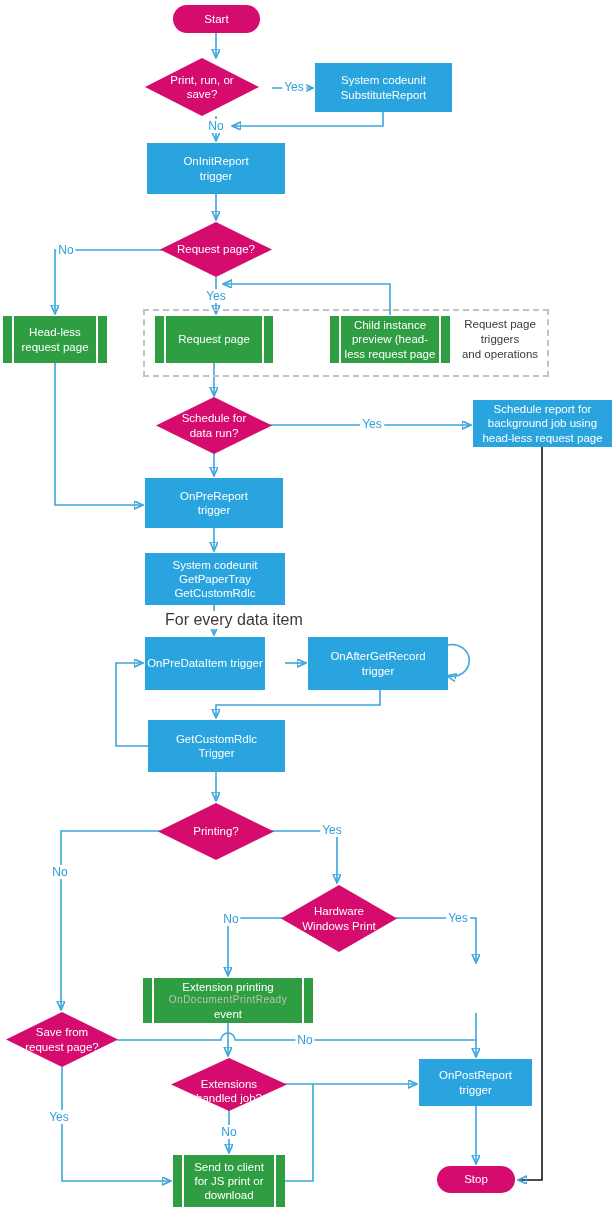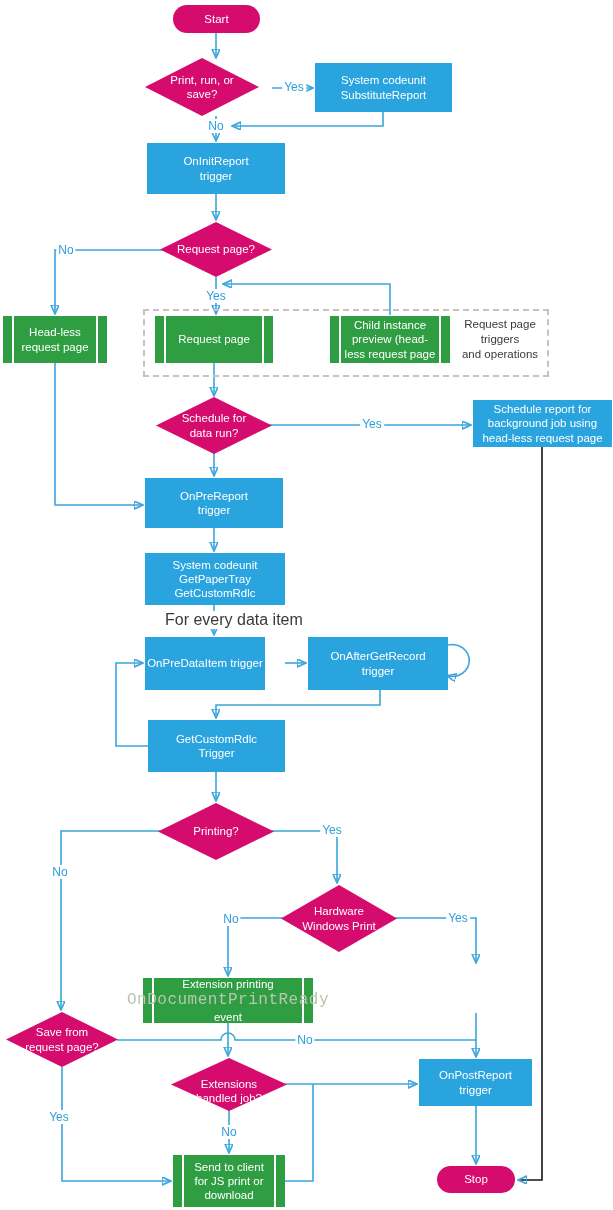--- a/index.html
+++ b/index.html
@@ -33,22 +33,22 @@
     background:#ffffff;color:#2B9FDA;font-size:12px;padding:0 2px;white-space:nowrap;
   }
   .note-label{
     position:absolute;color:#3a3a3a;font-size:11.5px;line-height:1.3;text-align:center;
     white-space:pre-line;
   }
   .loop-note{
     position:absolute;color:#3a3a3a;font-size:16px;background:#ffffff;padding:0 2px;white-space:nowrap;
   }
   .code-line{
-    font-family:Liberation Mono, monospace;
-    font-size:16px;color:#b9c6ae;letter-spacing:0.5px;
+    font-family:Liberation Sans, sans-serif;
+    font-size:10px;color:#b9c6ae;letter-spacing:0.5px;
   }
   svg.wires{position:absolute;left:0;top:0;pointer-events:none;}
   svg.wires path{fill:none;stroke:#3BA6DC;stroke-width:1.6;}
   svg.wires path.black{stroke:#151515;}
 </style>
 </head>
 <body>
 
 <div class="canvas">
 

